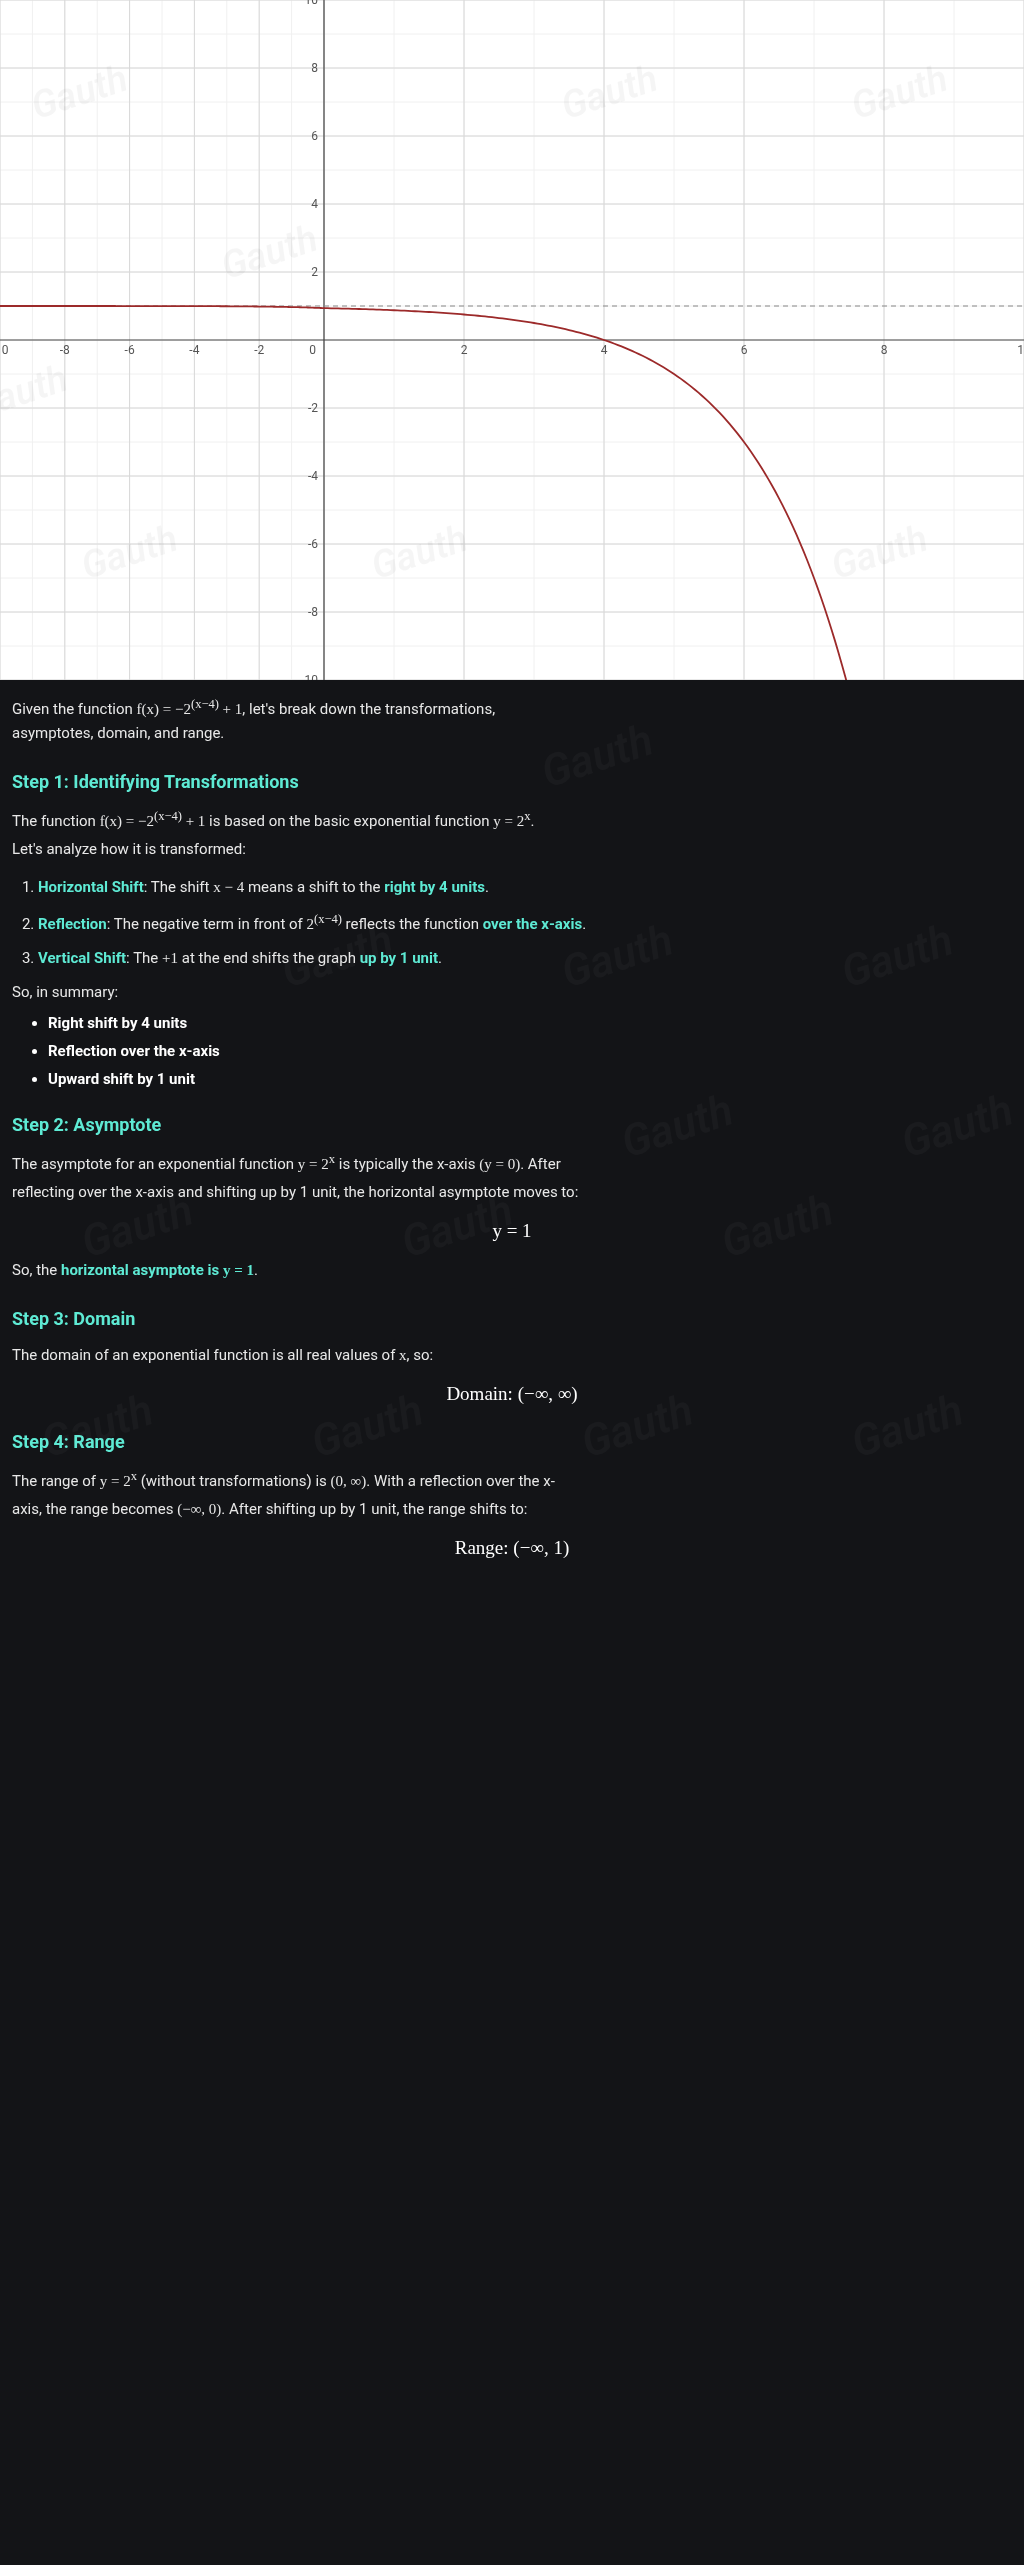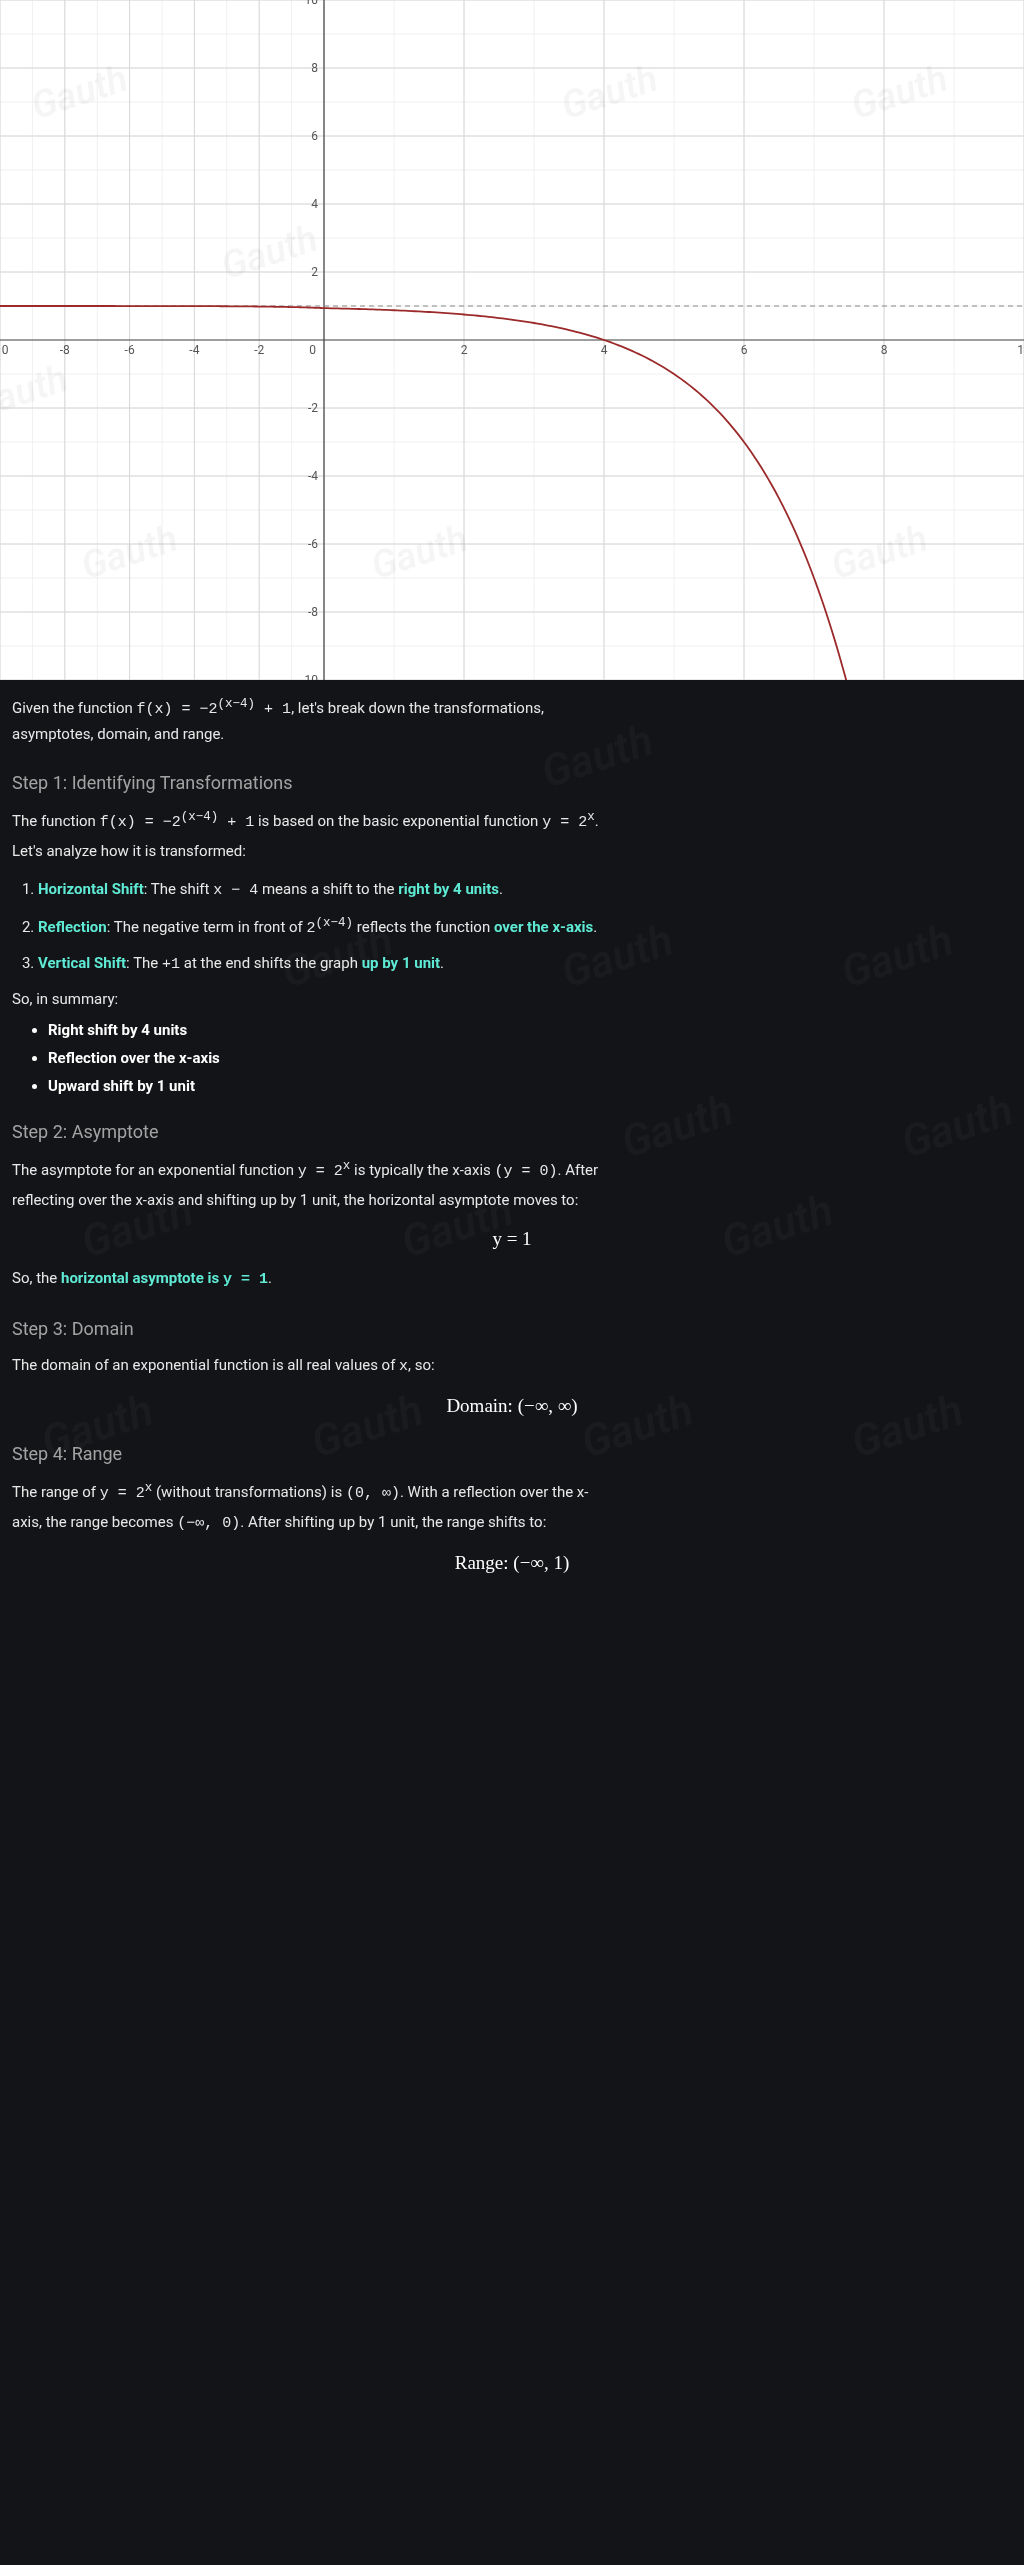--- a/index.html
+++ b/index.html
@@ -36,26 +36,26 @@
     font-size: 44px;
     font-weight: 600;
     font-style: italic;
     transform: rotate(-18deg);
     user-select: none;
     pointer-events: none;
   }
   p { line-height: 1.6; font-size: 15px; margin: 0 0 4px 0; }
   .intro { margin-bottom: 18px; }
   h3.step {
-    color: #a3a3a3;
+    color: #5eead4;
     font-size: 18px;
-    font-weight: 400;
+    font-weight: 700;
     margin: 26px 0 14px 0;
   }
-  .mathit { font-family: Liberation Mono, monospace; }
+  .mathit { font-family: Liberation Serif, serif; }
   ol.txlist { margin: 14px 0 10px 26px; }
   ol.txlist li { margin: 10px 0; line-height: 1.6; font-size: 15px; }
   ul.bul { margin: 10px 0 10px 36px; list-style: disc; }
   ul.bul li { margin: 10px 0; font-size: 15px; font-weight: 700; color: #fff; }
   .center-eq {
     text-align: center;
     font-family: "Cambria Math", "STIXGeneral", Georgia, serif;
     font-size: 19px;
     margin: 16px 0;
     color: #fff;

